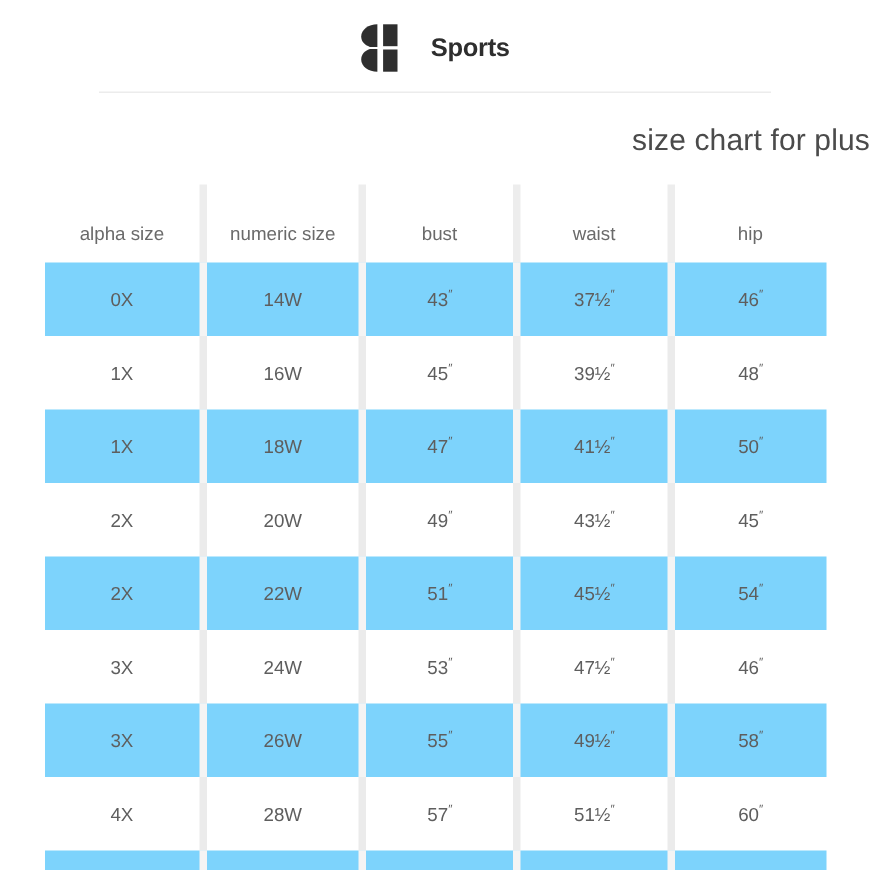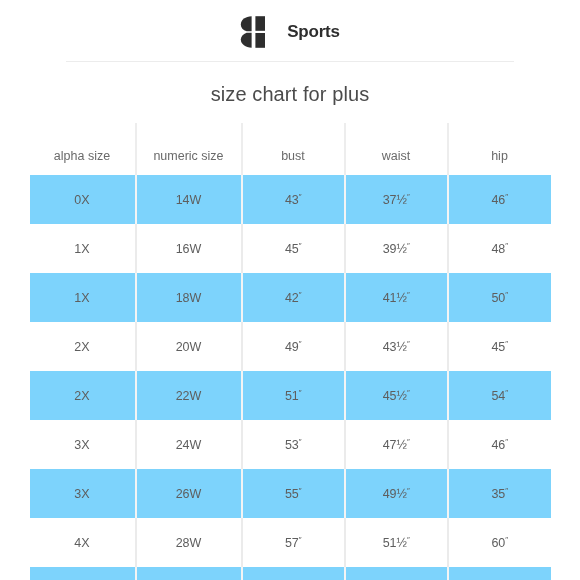--- a/index.html
+++ b/index.html
@@ -61,21 +61,21 @@
     justify-content: center;
   }
   .divider {
     width: 448px;
     height: 1px;
     background: #ececec;
   }
 
   
   .chart-title {
-    text-align: center;
+    text-align: right;
     font-size: 20px;
     color: #4b4b4b;
     font-weight: normal;
     margin: 0;
     padding-top: 21px;
     letter-spacing: 0.1px;
   }
 
   
   .table-wrap {
@@ -90,21 +90,21 @@
   }
   table.size-chart th,
   table.size-chart td {
     text-align: center;
     font-weight: normal;
     font-size: 12.5px;
     color: #5e5e5e;
     padding: 0;
     height: 49px;
     vertical-align: middle;
-    border-right: 2px solid #a16207;
+    border-right: 5px solid #a16207;
   }
   table.size-chart th:last-child,
   table.size-chart td:last-child {
     border-right: none;
   }
   table.size-chart thead th {
     height: 40px;
     background: #ffffff;
     color: #6a6a6a;
     font-size: 12.5px;
@@ -188,21 +188,21 @@
           <tr class="plain">
             <td><span class="cell-val">1X</span></td>
             <td><span class="cell-val">16W</span></td>
             <td><span class="cell-val">45</span><span class="inch">″</span></td>
             <td><span class="cell-val">39½</span><span class="inch">″</span></td>
             <td><span class="cell-val">48</span><span class="inch">″</span></td>
           </tr>
           <tr class="shaded">
             <td><span class="cell-val">1X</span></td>
             <td><span class="cell-val">18W</span></td>
-            <td><span class="cell-val">42</span><span class="inch">″</span></td>
+            <td><span class="cell-val">47</span><span class="inch">″</span></td>
             <td><span class="cell-val">41½</span><span class="inch">″</span></td>
             <td><span class="cell-val">50</span><span class="inch">″</span></td>
           </tr>
           <tr class="plain">
             <td><span class="cell-val">2X</span></td>
             <td><span class="cell-val">20W</span></td>
             <td><span class="cell-val">49</span><span class="inch">″</span></td>
             <td><span class="cell-val">43½</span><span class="inch">″</span></td>
             <td><span class="cell-val">45</span><span class="inch">″</span></td>
           </tr>
@@ -218,21 +218,21 @@
             <td><span class="cell-val">24W</span></td>
             <td><span class="cell-val">53</span><span class="inch">″</span></td>
             <td><span class="cell-val">47½</span><span class="inch">″</span></td>
             <td><span class="cell-val">46</span><span class="inch">″</span></td>
           </tr>
           <tr class="shaded">
             <td><span class="cell-val">3X</span></td>
             <td><span class="cell-val">26W</span></td>
             <td><span class="cell-val">55</span><span class="inch">″</span></td>
             <td><span class="cell-val">49½</span><span class="inch">″</span></td>
-            <td><span class="cell-val">35</span><span class="inch">″</span></td>
+            <td><span class="cell-val">58</span><span class="inch">″</span></td>
           </tr>
           <tr class="plain">
             <td><span class="cell-val">4X</span></td>
             <td><span class="cell-val">28W</span></td>
             <td><span class="cell-val">57</span><span class="inch">″</span></td>
             <td><span class="cell-val">51½</span><span class="inch">″</span></td>
             <td><span class="cell-val">60</span><span class="inch">″</span></td>
           </tr>
           <tr class="shaded">
             <td></td>

